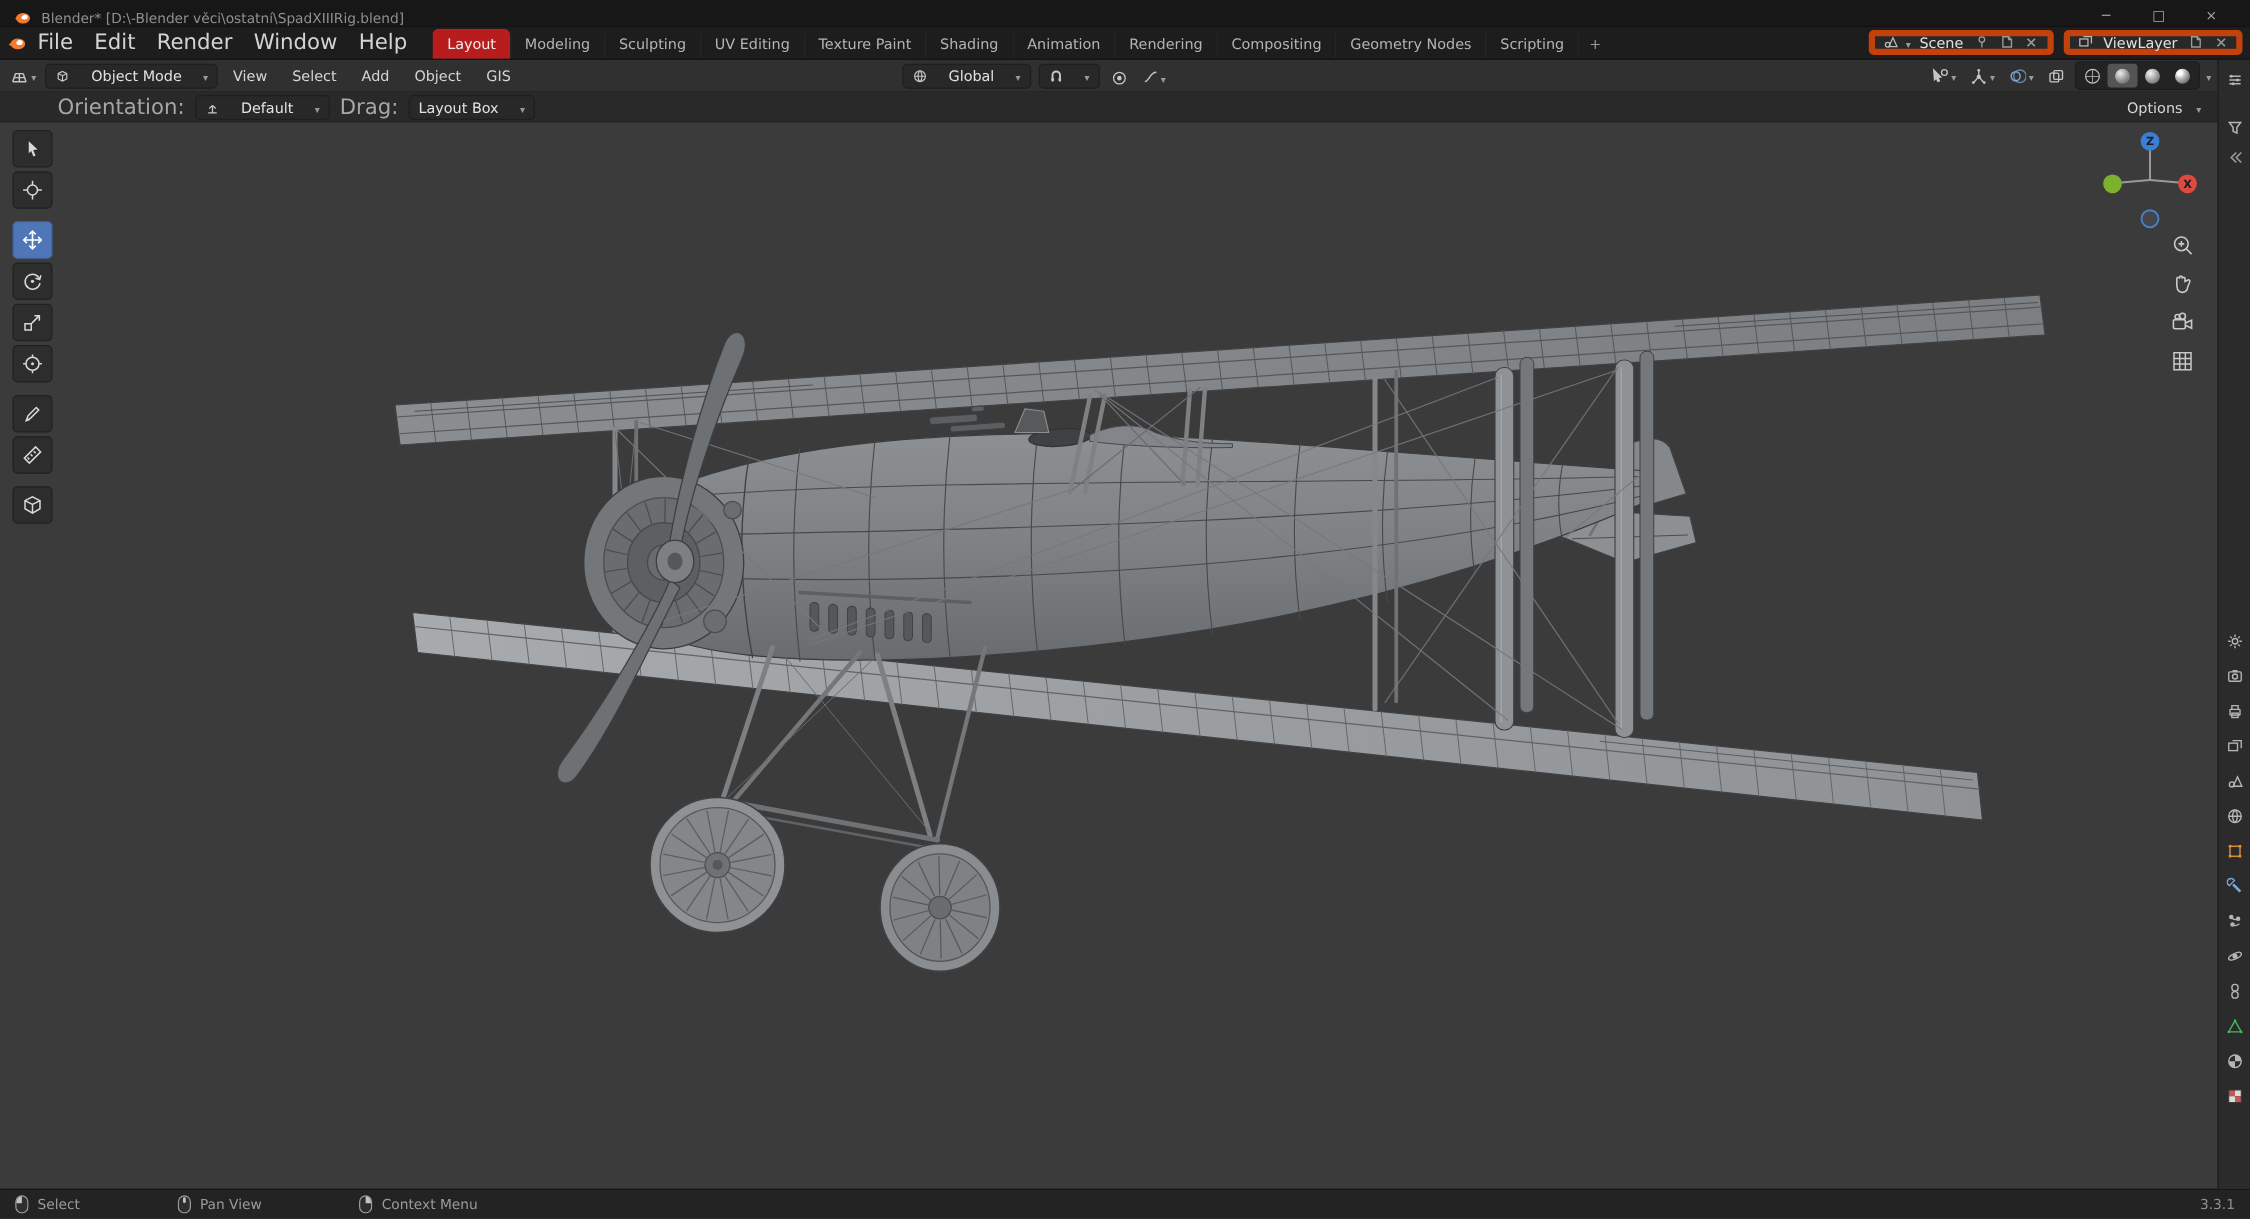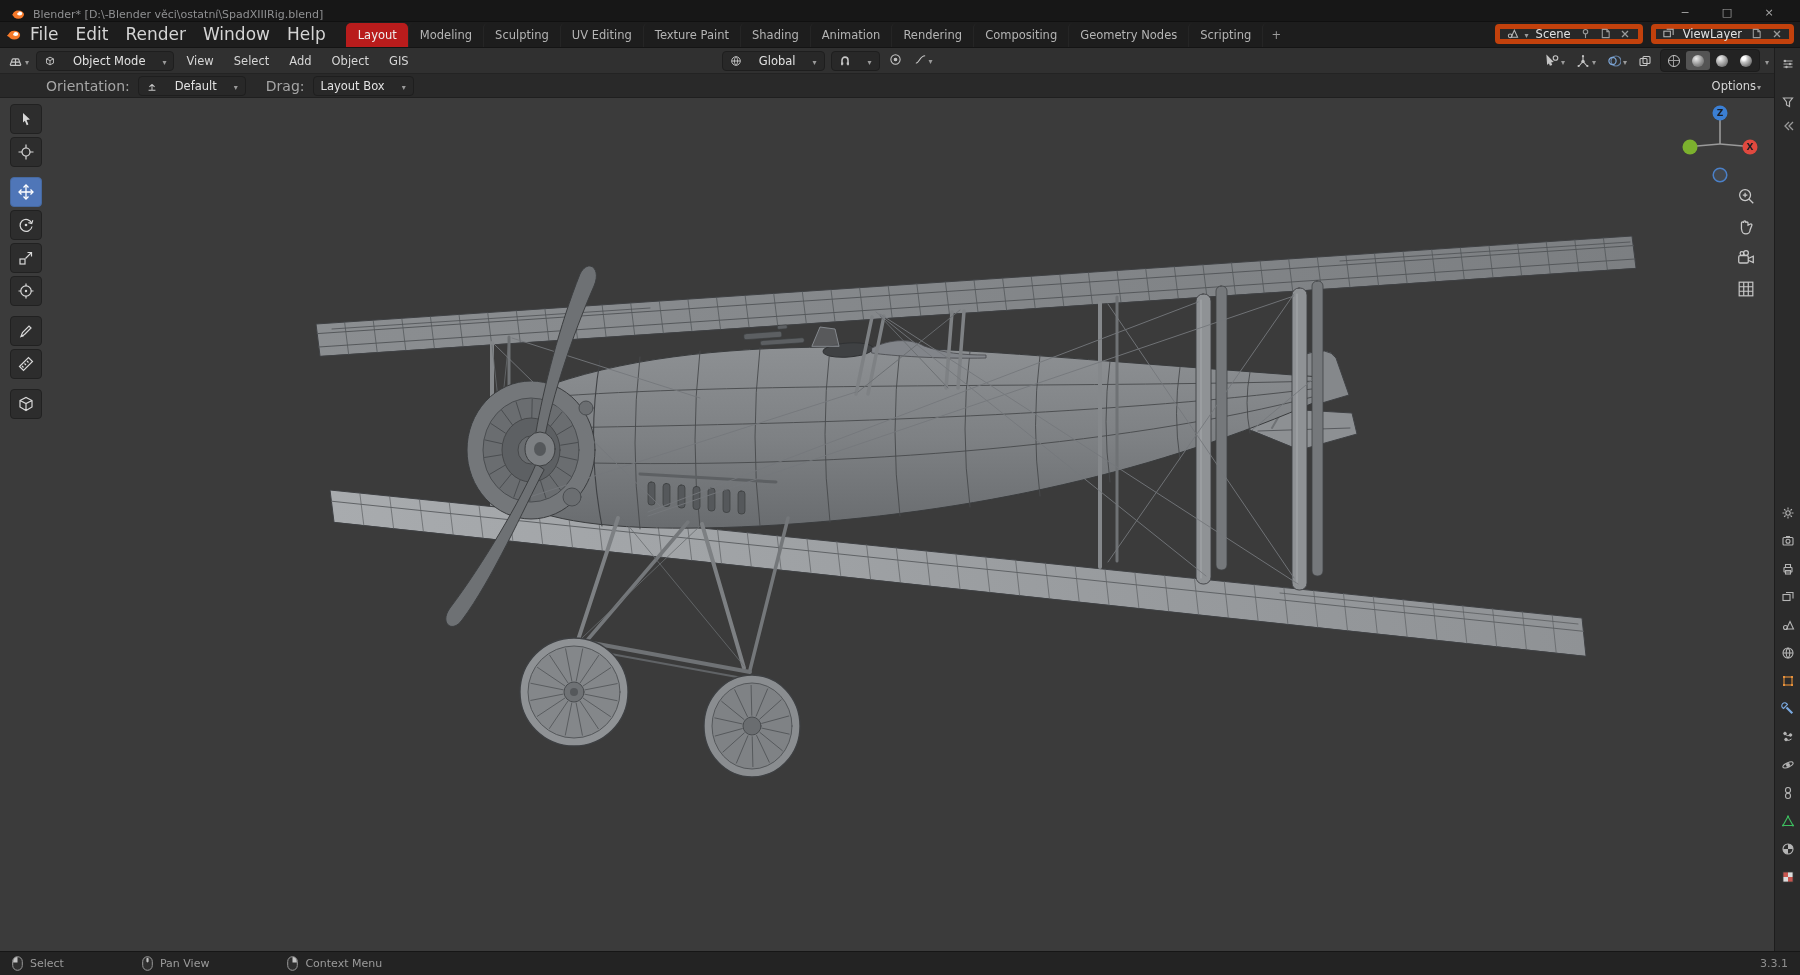--- a/index.html
+++ b/index.html
@@ -25,36 +25,36 @@
   .pill{display:flex;align-items:center;gap:5px;background:#282828;border:5px solid #c2410c;border-radius:4px;height:20px;padding:0 5px;font-size:11.5px;color:#e2e2e2;white-space:nowrap}
   .pill .txt{padding:0 2px}
   .mini-ic{display:flex;align-items:center;justify-content:center;width:15px;height:15px}
   .chev::after{content:"▾";font-size:8px;color:#9a9a9a;line-height:1}
 
   
   .vp-header{height:26px;width:1774px;background:#303030;display:flex;align-items:center;gap:4px;padding:0 5px;border-bottom:1px solid #232323}
   .hmenu{padding:3px 8px;font-size:11.5px;color:#d6d6d6;border-radius:3px}
   .dd{display:inline-flex;align-items:center;gap:17px;background:#282828;border:1px solid #1e1e1e;border-radius:4px;height:20px;padding:0 7px;font-size:11.5px;color:#e2e2e2;white-space:nowrap}
   .icbtn{display:flex;align-items:center;justify-content:center;gap:2px;padding:2px 3px;border-radius:3px}
-  .hdr-center{display:flex;align-items:flex-start;gap:6px;margin:0 auto}
+  .hdr-center{display:flex;align-items:flex-end;gap:6px;margin:0 auto}
   .hdr-right{display:flex;align-items:center;gap:5px;margin-left:auto}
   .shade-seg{display:flex;background:#232323;border:1px solid #1c1c1c;border-radius:4px;padding:1px}
   .shade-btn{width:24px;height:19px;display:flex;align-items:center;justify-content:center;border-radius:3px}
   .shade-btn.active{background:#545454}
   .ball{width:12px;height:12px;border-radius:50%}
   .ball.wire{border:1px solid #c4c4c4;background:
     linear-gradient(90deg,transparent 45%,#9c9c9c 45% 55%,transparent 55%),
     linear-gradient(0deg,transparent 45%,#9c9c9c 45% 55%,transparent 55%)}
   .ball.solid{background:radial-gradient(circle at 35% 30%,#ededed,#909090 55%,#5a5a5a)}
   .ball.mat{background:radial-gradient(circle at 35% 30%,#f4f4f4,#a8a8a8 45%,#4e4e4e)}
   .ball.rend{background:radial-gradient(circle at 32% 28%,#ffffff 0 15%,#c2c2c2 35%,#3d3d3d)}
 
   
   .tool-settings{height:24px;width:1774px;background:#292929;display:flex;align-items:center;gap:8px;padding:0 10px 0 46px;border-bottom:1px solid #1f1f1f}
-  .lbl{color:#a6a6a6;font-size:14px}
+  .lbl{color:#a6a6a6;font-size:17px}
 
   
   .viewport{position:absolute;top:98px;left:0;width:1774px;height:853px;background:#3b3b3b;overflow:hidden}
   .scene{position:absolute;inset:0}
 
   
   .toolbar{position:absolute;left:10px;top:6px;display:flex;flex-direction:column;gap:3px;z-index:5}
   .tool-btn{width:32px;height:30px;background:#2d2d2d;border:1px solid #212121;border-radius:4px;display:flex;align-items:center;justify-content:center}
   .tool-btn.active{background:#4f76b8;border-color:#46699f}
   .tool-gap{height:4px}
@@ -276,27 +276,27 @@
 
 <div class="tool-settings">
   <span class="lbl">Orientation:</span>
   <span class="dd">
     <svg width="12" height="12" viewBox="0 0 14 14" fill="none" stroke="#c6c6c6" stroke-width="1.2">
         <path d="M7,12 V5 M7,5 L4,8 M7,5 L10,8 M3,12 H11"></path>
       </svg>
     <span>Default</span>
     <span class="chev"></span>
   </span>
-  <span class="lbl" style="margin-left:12px">Drag:</span>
+  <span class="lbl" style="">Drag:</span>
   <span class="dd">
     <span>Layout Box</span>
     <span class="chev"></span>
   </span>
   <span style="flex:1"></span>
-  <span class="icbtn" style="gap:1px;font-size:11.5px;color:#d6d6d6">
+  <span class="icbtn" style="gap:11px;font-size:11.5px;color:#d6d6d6">
     <span>Options</span>
     <span class="chev"></span>
   </span>
 </div>
 
 <div class="viewport">
 
   <svg class="scene" viewBox="0 0 1774 853">
     <defs>
       <linearGradient id="gTW" x1="0" y1="0" x2="1" y2="0">

